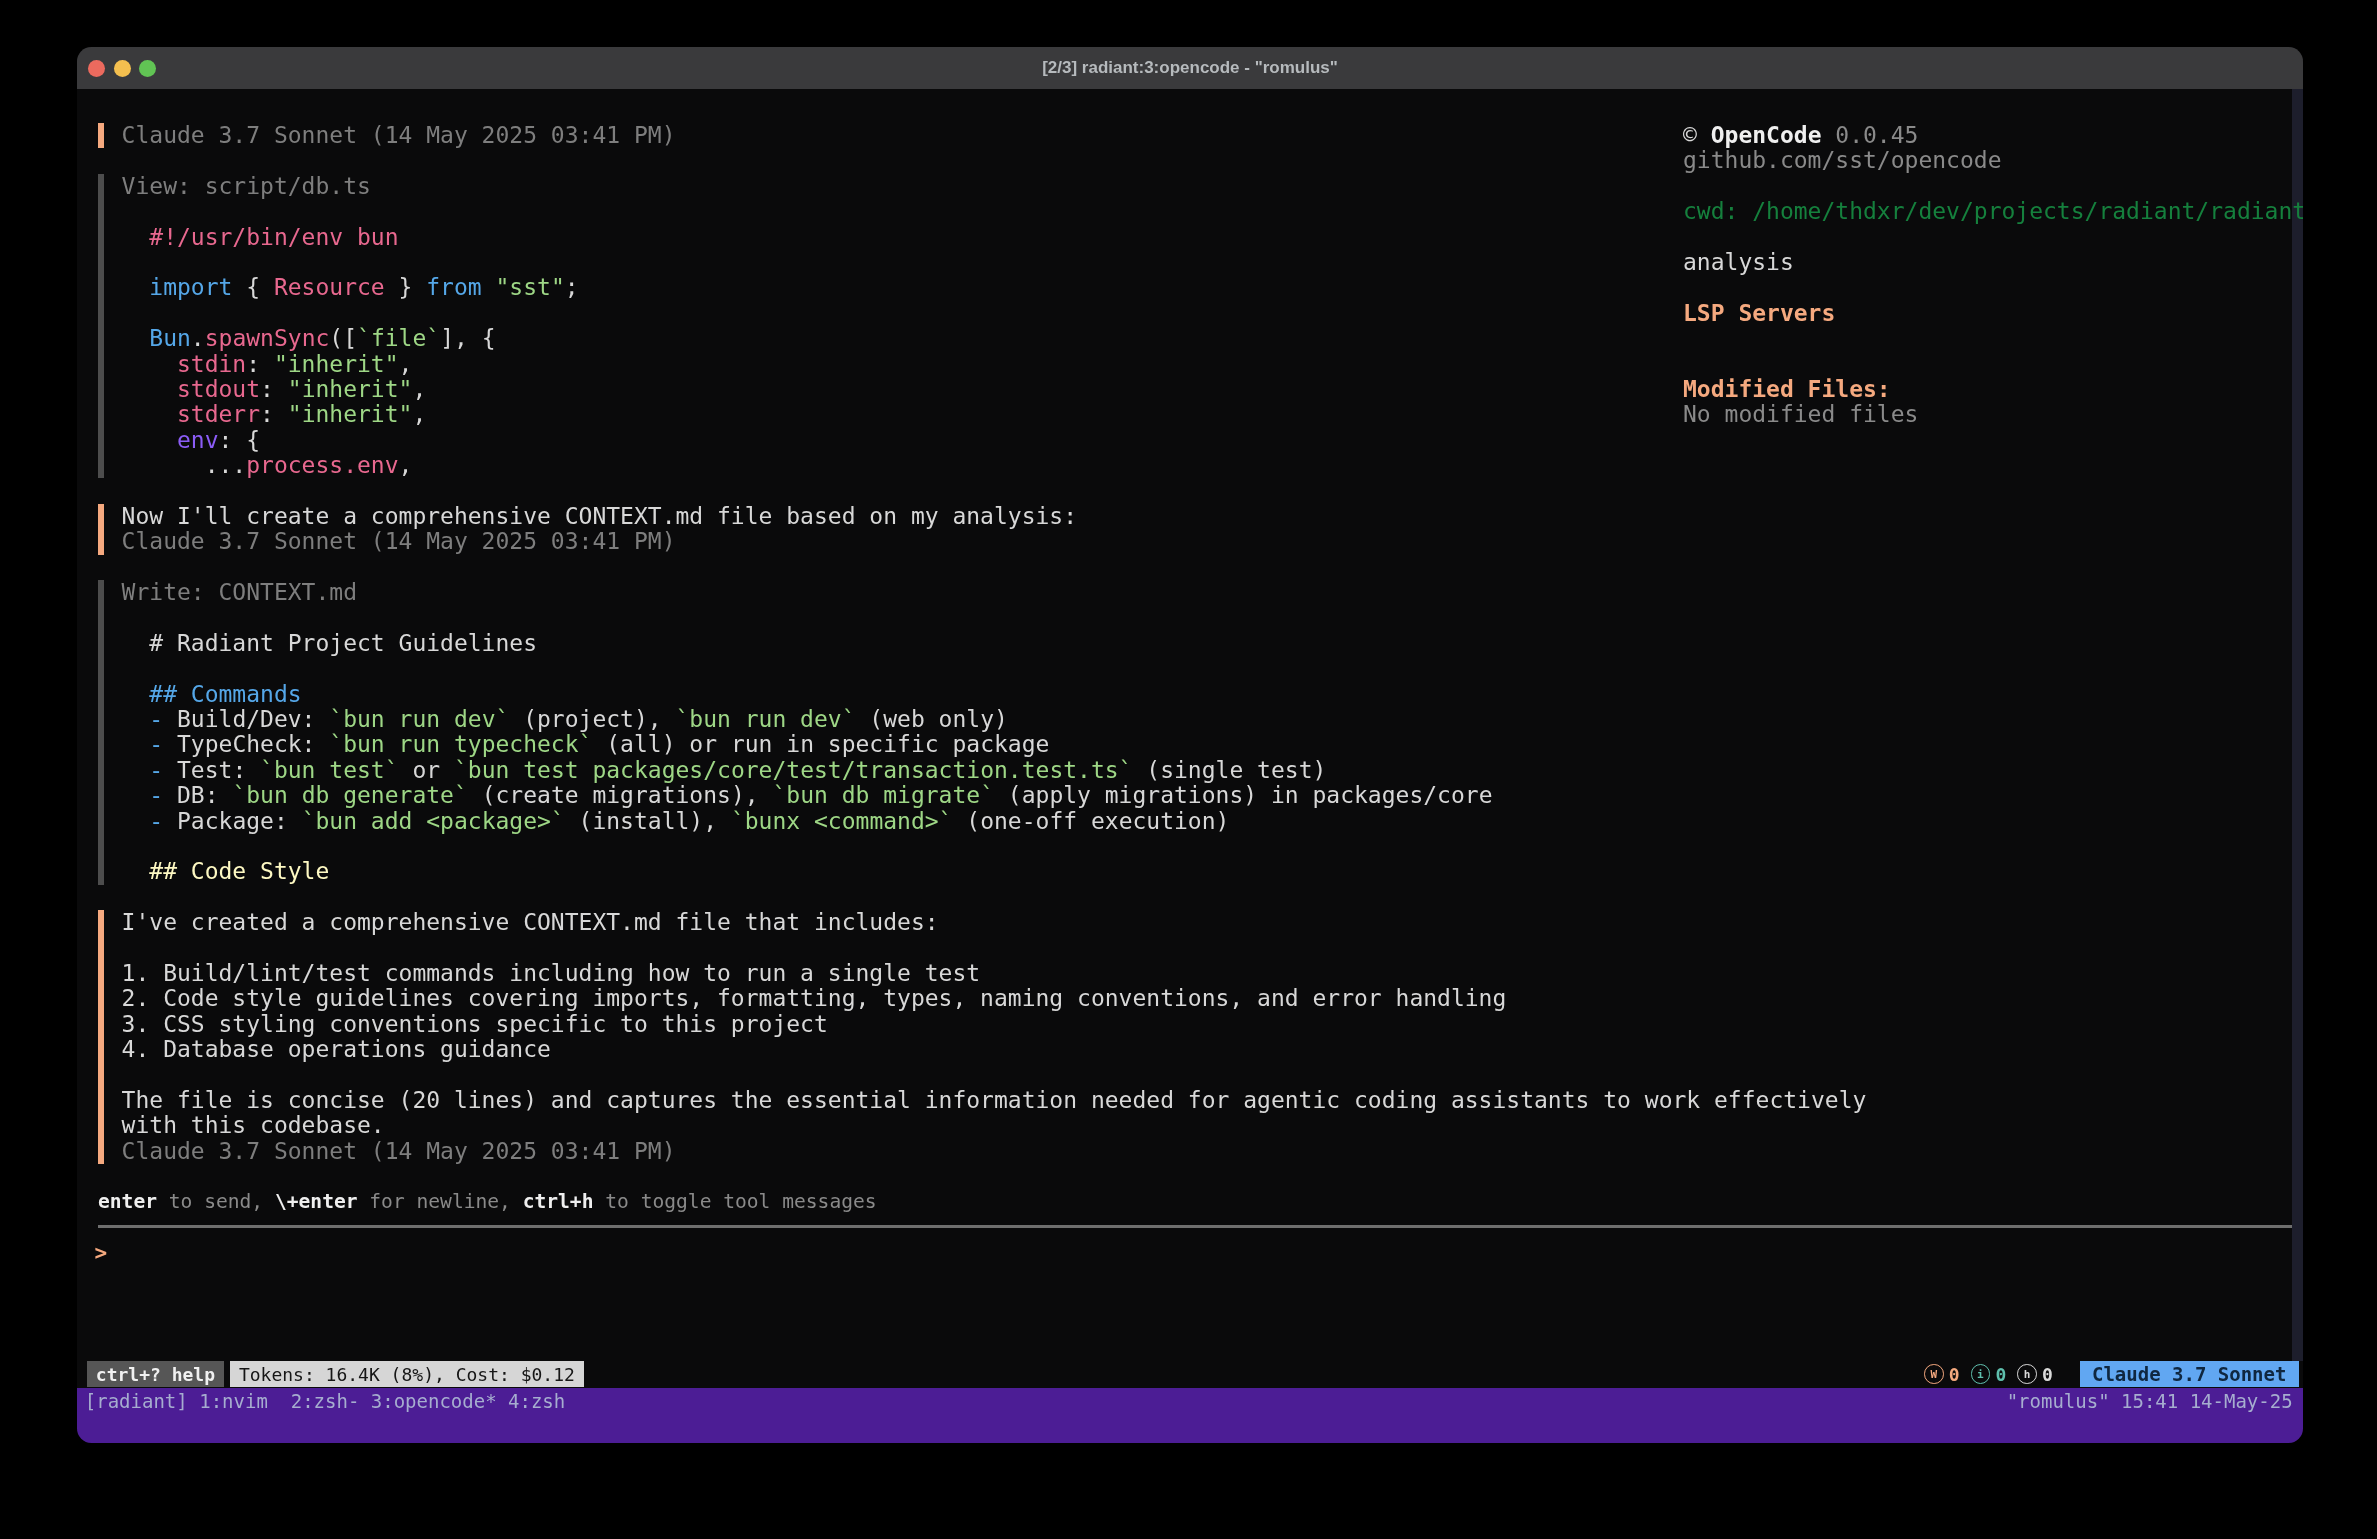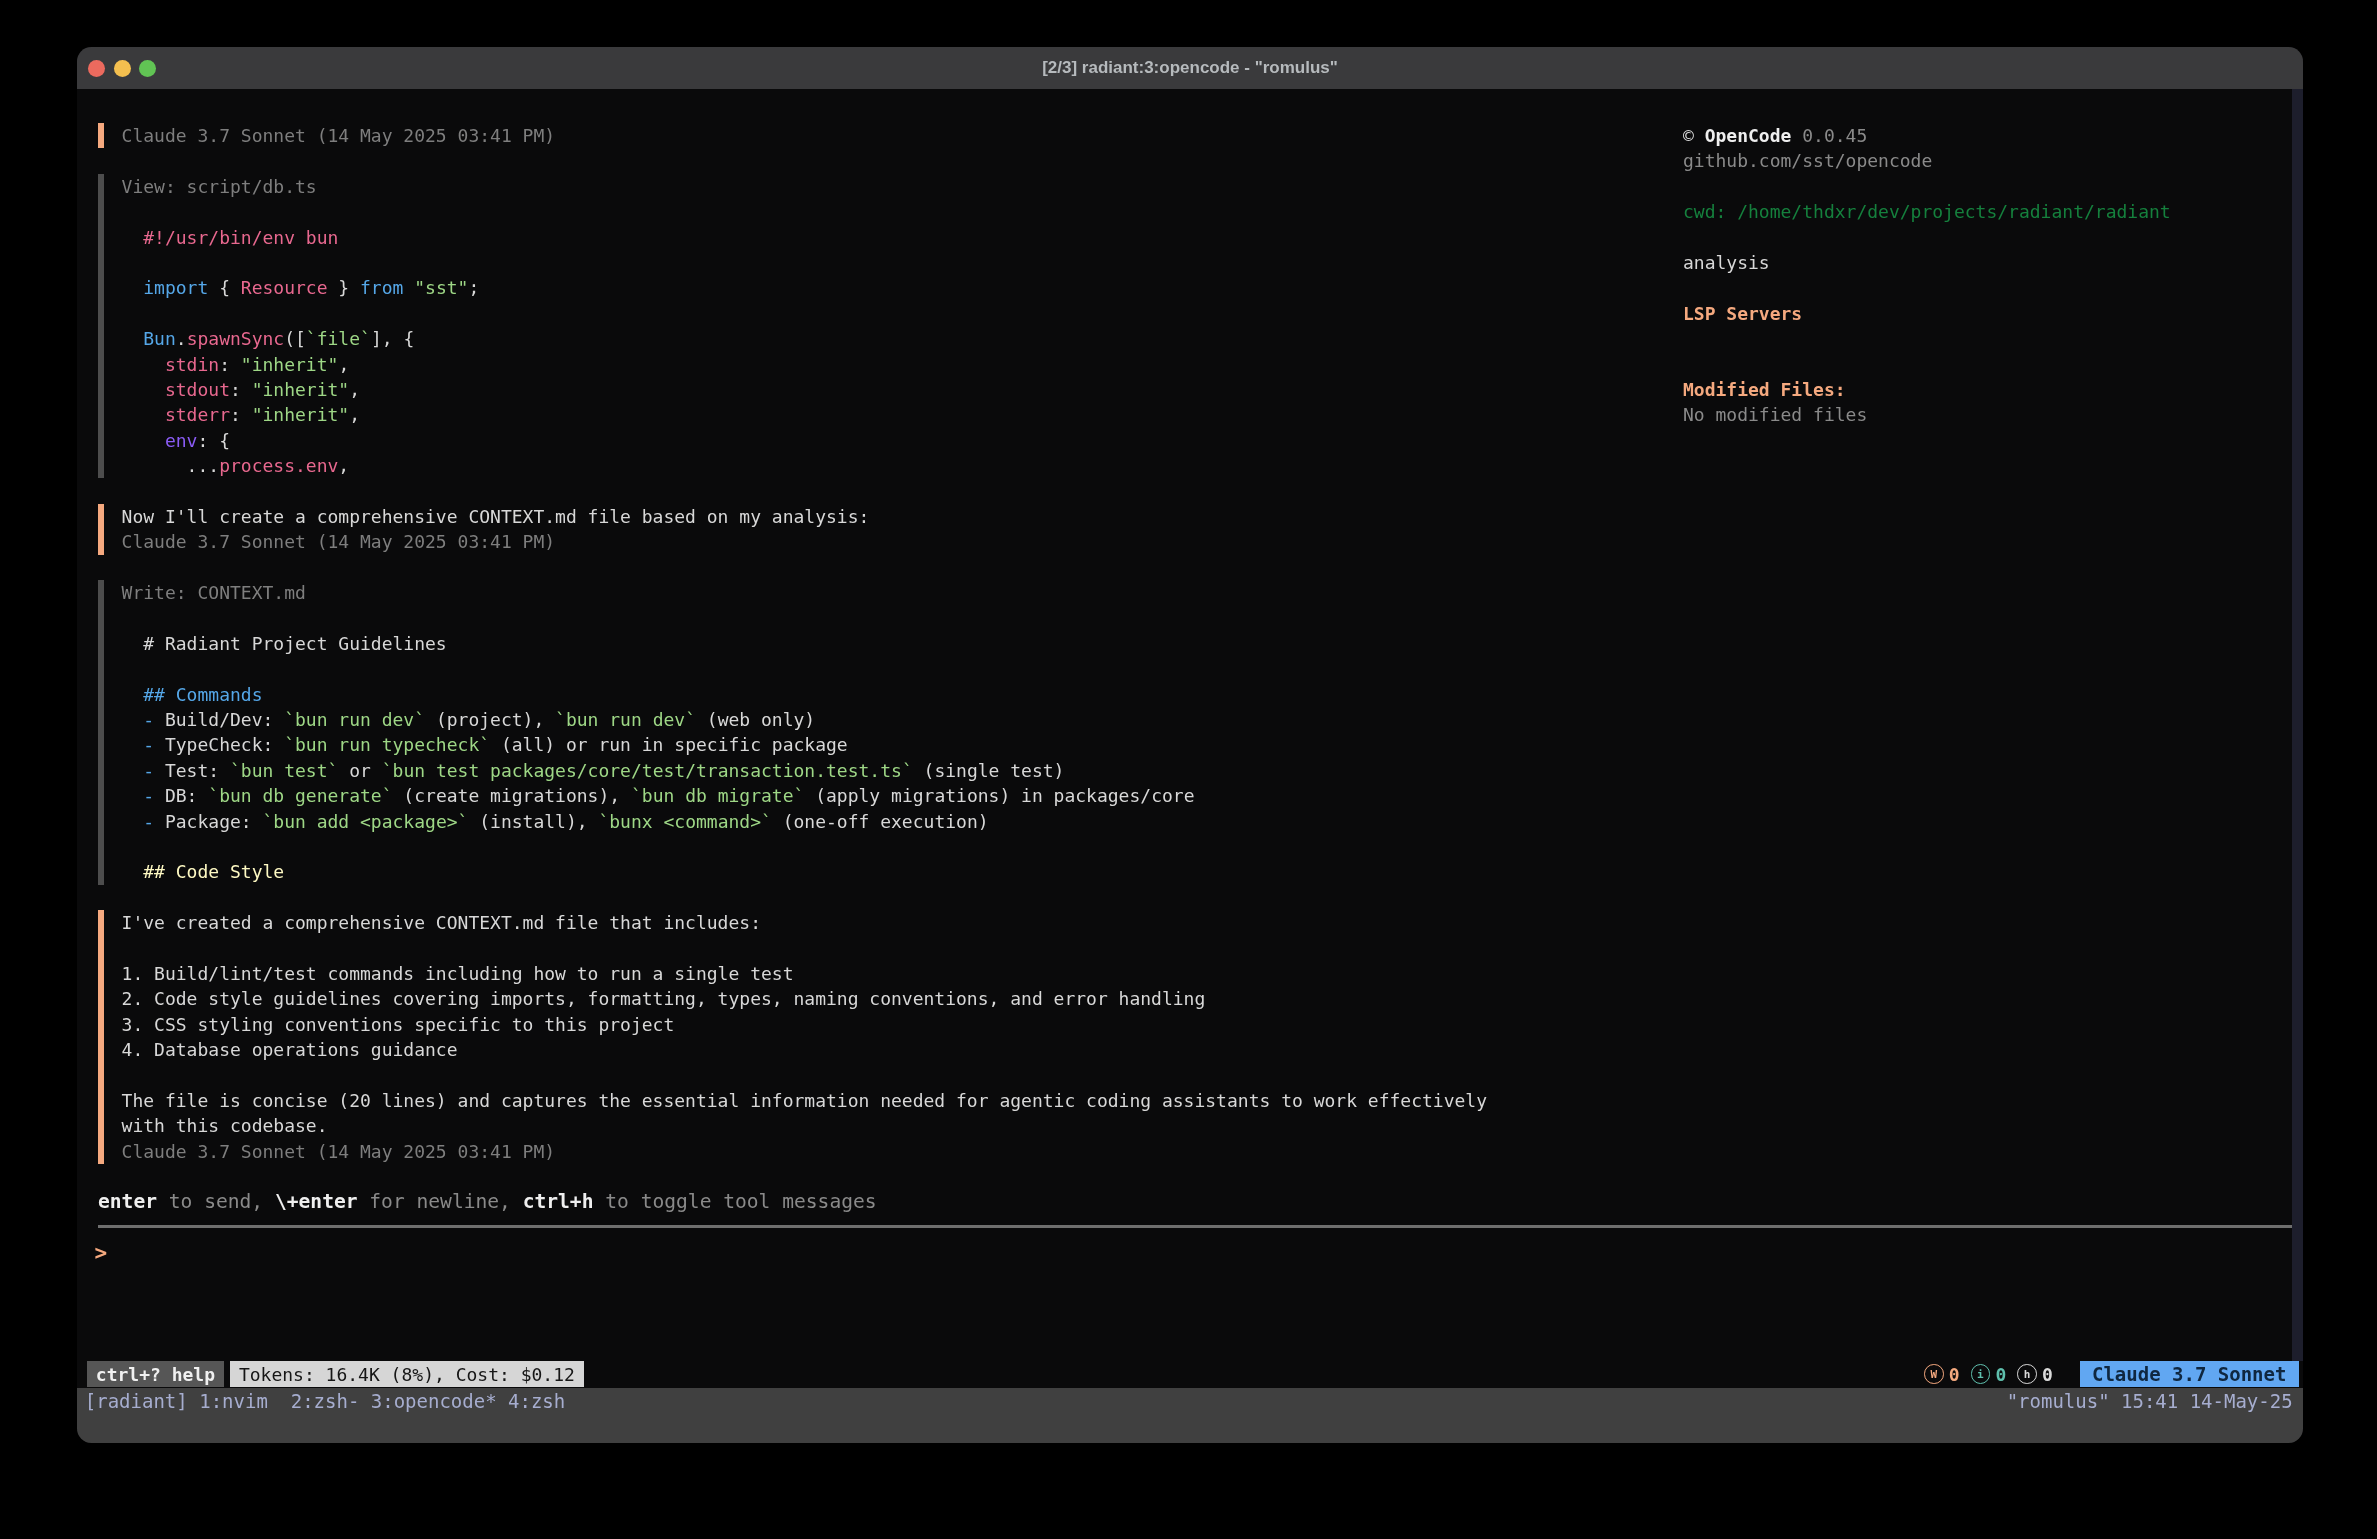--- a/index.html
+++ b/index.html
@@ -8,39 +8,39 @@
   .window{position:absolute;left:77px;top:47px;width:2226px;height:1396px;
           border-radius:14.4px;overflow:hidden;background:#0a0a0b;}
   .titlebar{position:relative;height:42px;background:#3a3a3c;
             font-family:"Liberation Sans", sans-serif;}
   .lights{position:absolute;left:11px;top:0;height:42px;display:flex;align-items:center;gap:8.5px;}
   .light{width:17px;height:17px;border-radius:50%;}
   .title-text{position:absolute;left:0;right:0;top:0;height:42px;display:flex;
               align-items:center;justify-content:center;font-weight:bold;font-size:17px;color:#b6babd;}
   .term{position:absolute;left:0;top:42px;width:2226px;height:1354px;background:#0a0a0b;}
   .edge-strip{position:absolute;left:2215px;top:0;width:11.7px;height:1272px;background:#1d1e2c;}
-  .tline{white-space:pre;font-size:18px;line-height:25.4px;height:25.4px;}
+  .tline{white-space:pre;font-size:23px;line-height:25.4px;height:25.4px;}
   .messages{position:absolute;left:21px;top:34px;}
   .block{border-left:6.5px solid #4d4d4d;padding-left:17.6px;margin-bottom:25.4px;}
   .rpanel{position:absolute;left:1606px;top:34px;width:613px;}
   .help-row{position:absolute;left:21px;top:1101px;font-size:19.6px;white-space:pre;}
   .input-divider{position:absolute;left:21px;top:1136px;width:2194px;height:2.6px;background:#6e6e6e;}
   .prompt-row{position:absolute;left:17.6px;top:1152px;font-size:21px;font-weight:bold;line-height:25.4px;}
   .chips-row{position:absolute;left:9.8px;top:1272px;width:2212px;height:26px;
              display:flex;align-items:center;}
   .chip{height:26px;display:flex;align-items:center;padding:0 9px;font-size:18px;white-space:pre;}
   .chip-help{font-weight:bold;margin-right:5.9px;}
   .right-cluster{margin-left:auto;display:flex;align-items:center;gap:11px;}
   .indicator{display:flex;align-items:center;gap:5.2px;}
   .ind-circle{width:17.6px;height:17.6px;border-radius:50%;border:1.6px solid currentColor;
               display:flex;align-items:center;justify-content:center;font-size:11px;font-weight:bold;}
   .ind-count{font-size:18px;font-weight:bold;}
   .model-chip{height:26px;display:flex;align-items:center;padding:0 12.4px;margin-left:15.7px;
               font-size:19px;font-weight:600;white-space:pre;}
-  .tmux{position:absolute;left:0;top:1299px;width:2226px;height:55px;background:#404040;}
+  .tmux{position:absolute;left:0;top:1299px;width:2226px;height:55px;background:#4c1d95;}
   .tmux-left{position:absolute;left:7.8px;top:1.3px;font-size:19px;line-height:25px;white-space:pre;}
   .tmux-right{position:absolute;right:10.4px;top:1.3px;font-size:19px;line-height:25px;white-space:pre;}
 </style>
 </head>
 <body>
 
 <div class="stage">
   <div class="window">
 
     <div class="titlebar">

